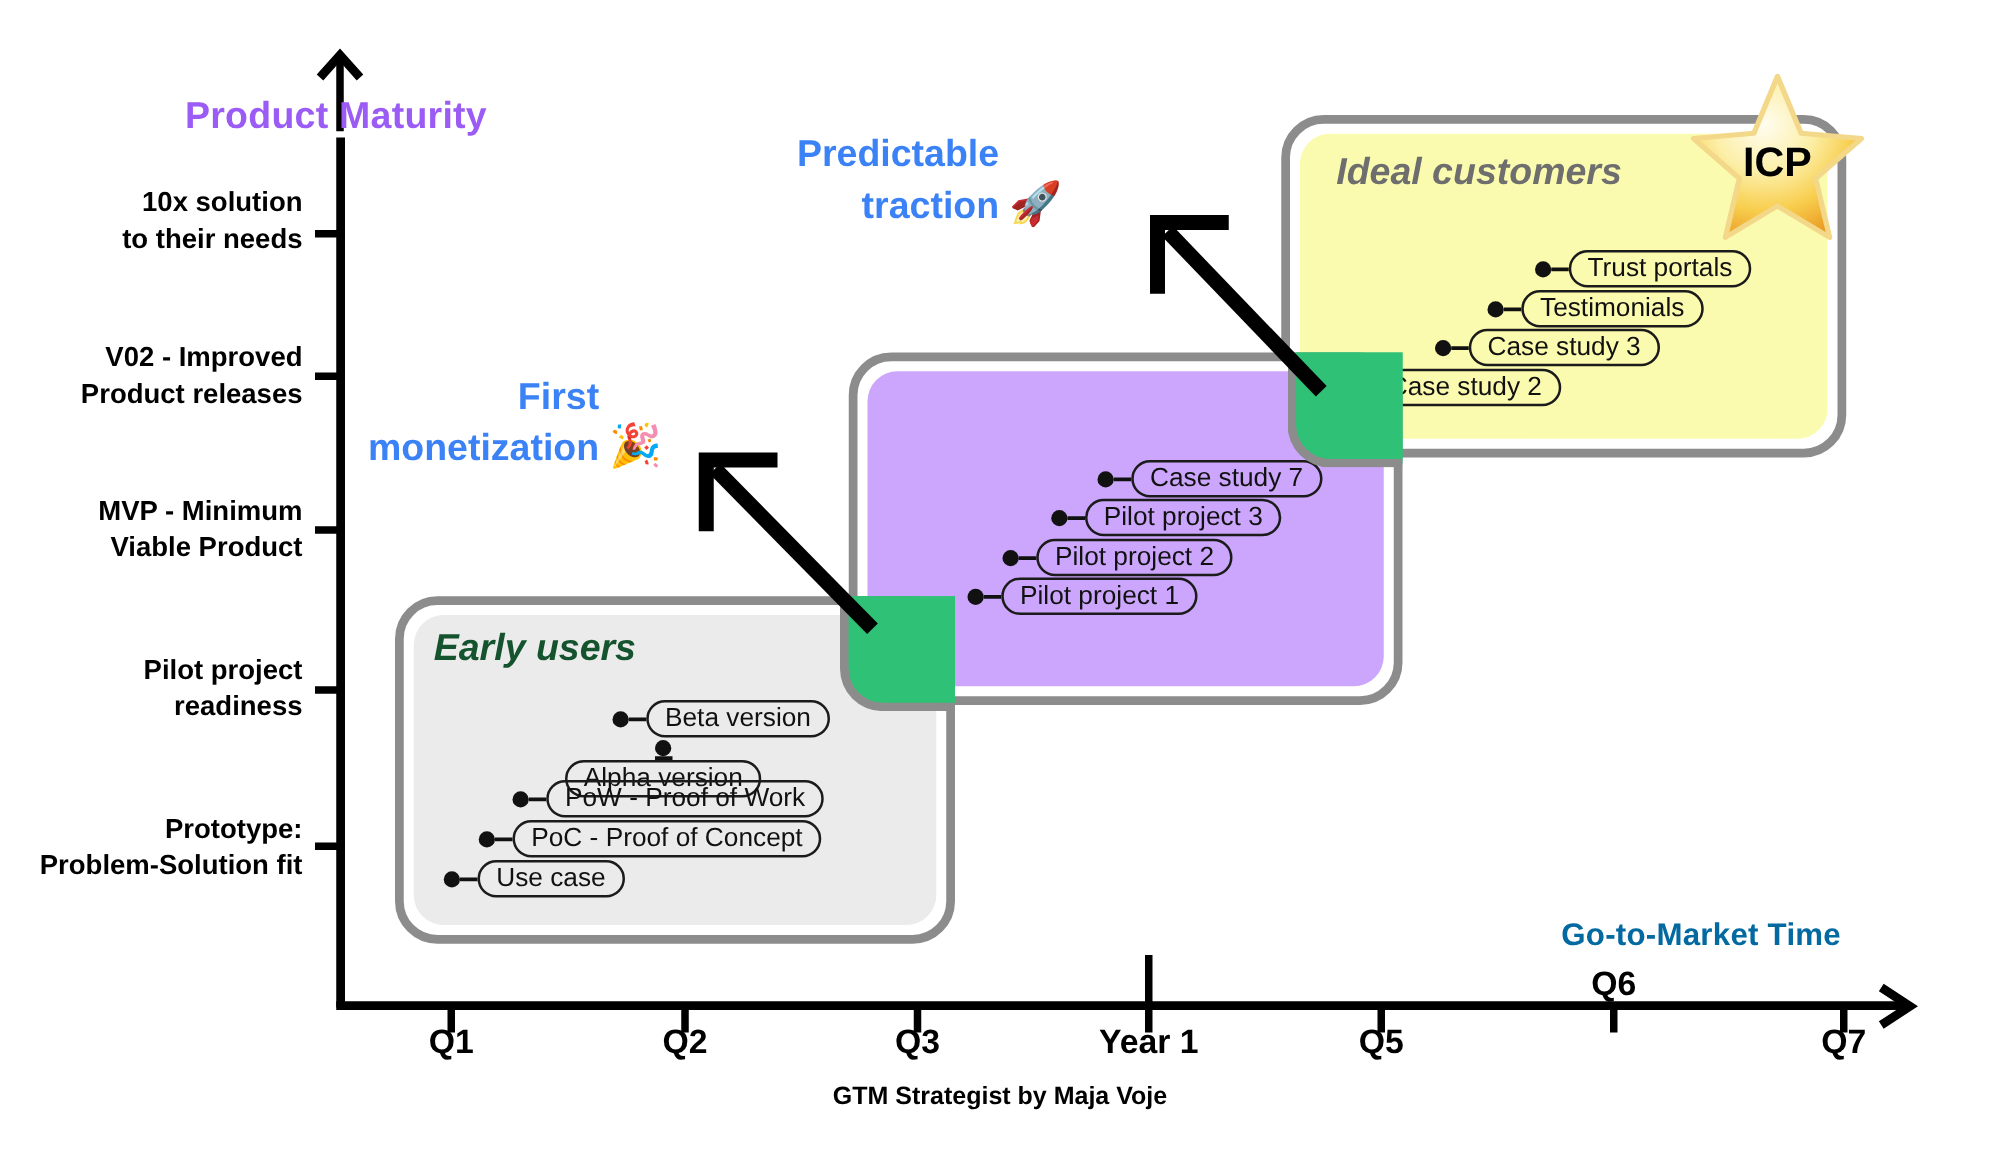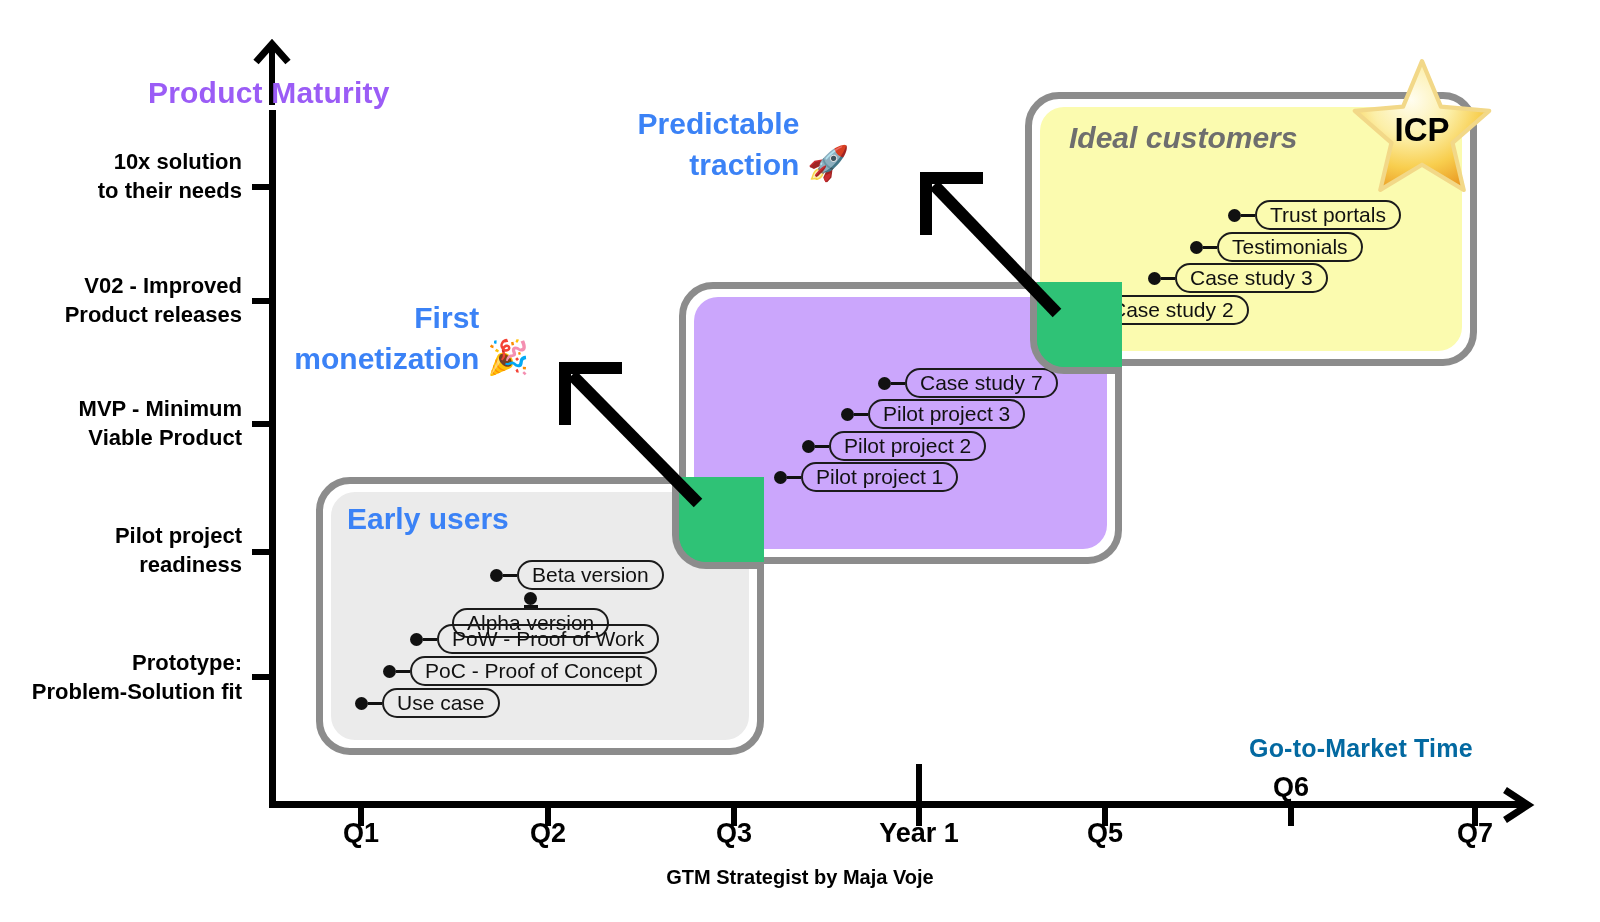--- a/index.html
+++ b/index.html
@@ -163,21 +163,21 @@
   </div>
   <div class="item" style="left:774px;top:462px;">
     <span class="dot"></span>
     <span class="lead" style="width:14px;"></span>
     <span class="pill">Pilot project 1</span>
   </div>
 
   <div class="stage-box" style="left:316px;top:477px;width:448px;height:278px;">
     <div class="stage-inner" style="left:8px;top:8px;right:8px;bottom:8px;background:#EBEBEB;"></div>
   </div>
-  <div class="stage-title" style="left:347px;top:502px;color:#3b82f6;">Early users</div>
+  <div class="stage-title" style="left:347px;top:502px;color:#14532d;font-style:italic;">Early users</div>
 
   <div class="item" style="left:490px;top:560px;">
     <span class="dot"></span>
     <span class="lead" style="width:14px;"></span>
     <span class="pill">Beta version</span>
   </div>
   <div class="item" style="left:452px;top:592px;flex-direction:column;">
     <span class="dot"></span>
     <span class="lead" style="width:14px;"></span>
     <span class="pill">Alpha version</span>

